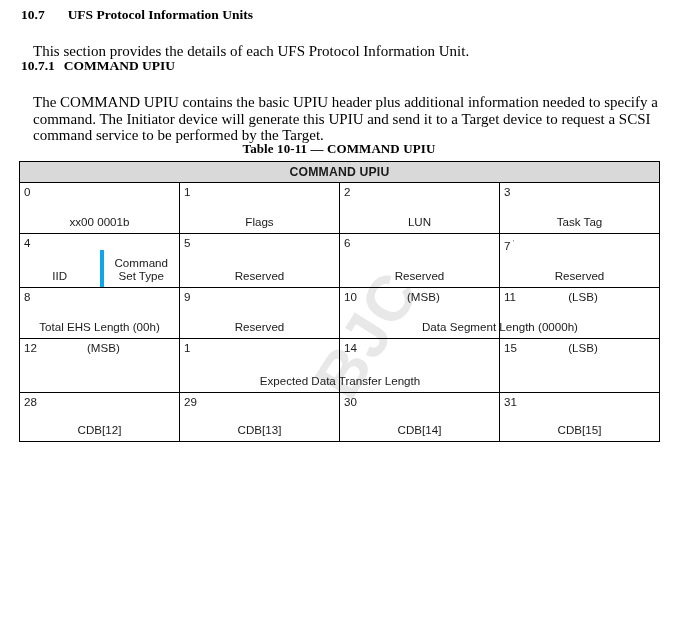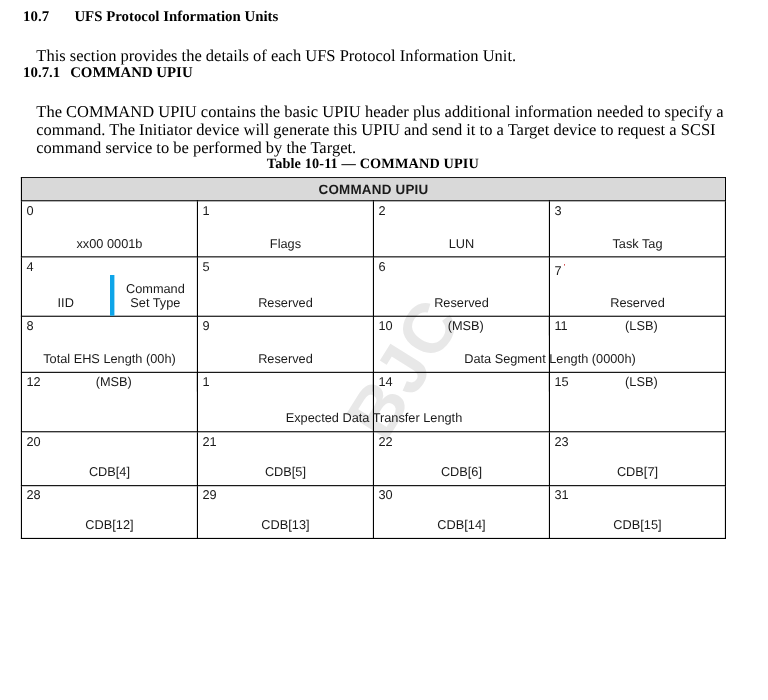--- a/index.html
+++ b/index.html
@@ -372,46 +372,20 @@
         <td class="no-left-border">
             <div class="cell">
           <span class="partial-divider"></span>
           <span class="bytenum">15</span>
           <span class="msb">(LSB)</span>
         </div>
           </td>
       </tr>
 
 
-      <tr class="r-cdb">
-        <td>
-            <div class="cell">
-          <span class="bytenum">20</span>
-          <span class="fieldname">CDB[4]</span>
-        </div>
-          </td>
-        <td>
-            <div class="cell">
-          <span class="bytenum">21</span>
-          <span class="fieldname">CDB[5]</span>
-        </div>
-          </td>
-        <td>
-            <div class="cell">
-          <span class="bytenum">22</span>
-          <span class="fieldname">CDB[6]</span>
-        </div>
-          </td>
-        <td>
-            <div class="cell">
-          <span class="bytenum">23</span>
-          <span class="fieldname">CDB[7]</span>
-        </div>
-          </td>
-      </tr>
 
 
       <tr class="r-cdb">
         <td>
             <div class="cell">
           <span class="bytenum">28</span>
           <span class="fieldname">CDB[12]</span>
         </div>
           </td>
         <td>

